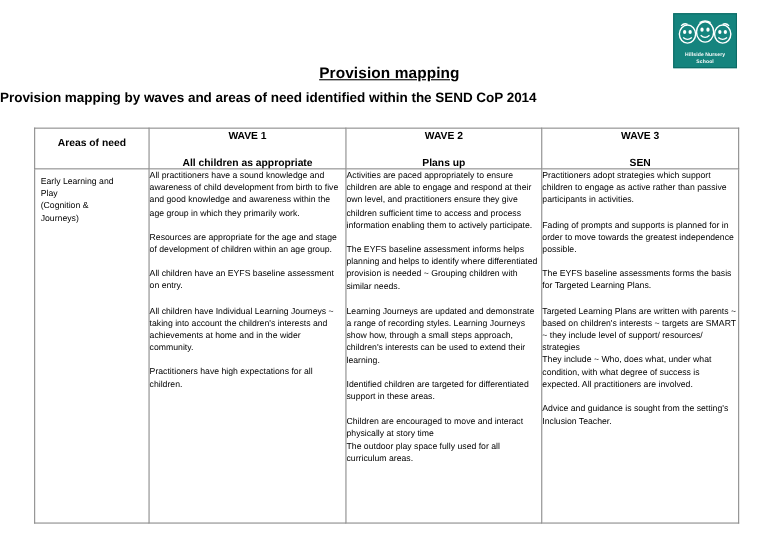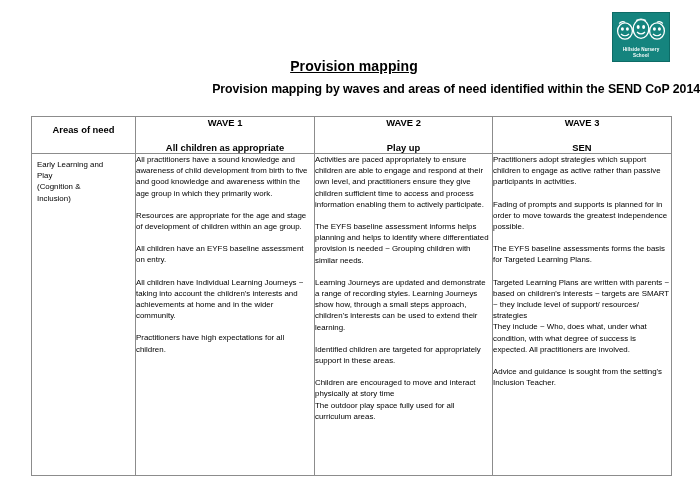--- a/index.html
+++ b/index.html
@@ -63,21 +63,21 @@
     font-size: 14px;
     font-weight: bold;
     text-decoration: underline;
     letter-spacing: 0.1px;
   }
   .doc-subtitle {
     position: absolute;
     top: 82px;
     left: 0;
     width: 700px;
-    text-align: right;
+    text-align: left;
     font-size: 12.3px;
     font-weight: bold;
     letter-spacing: -0.05px;
   }
 
   
   .table-wrap {
     position: absolute;
     top: 116px;
     left: 31px;
@@ -186,53 +186,53 @@
         <th class="first-head">
           <span class="hdr-l1">Areas of need</span>
           <span class="hdr-l2"></span>
         </th>
         <th>
           <span class="hdr-l1">WAVE 1</span>
           <span class="hdr-l2">All children as appropriate</span>
         </th>
         <th>
           <span class="hdr-l1">WAVE 2</span>
-          <span class="hdr-l2">Play up</span>
+          <span class="hdr-l2">Plans up</span>
         </th>
         <th>
           <span class="hdr-l1">WAVE 3</span>
           <span class="hdr-l2">SEN</span>
         </th>
       </tr>
     </thead>
     <tbody>
       <tr>
         <td class="area">
           <div>
               <span class="nowrap-line">Early Learning and</span>
               <span class="nowrap-line">Play</span>
               <span class="nowrap-line">(Cognition &amp;</span>
-              <span class="nowrap-line">Inclusion)</span>
+              <span class="nowrap-line">Journeys)</span>
             </div>
         </td>
         <td>
           <div>
               <div class="para">All practitioners have a sound knowledge and awareness of child development from birth to five and good knowledge and awareness within the age group in which they primarily work.</div>
               <div class="para">Resources are appropriate for the age and stage of development of children within an age group.</div>
               <div class="para">All children have an EYFS baseline assessment on entry.</div>
               <div class="para">All children have Individual Learning Journeys ~ taking into account the children's interests and achievements at home and in the wider community.</div>
               <div class="para">Practitioners have high expectations for all children.</div>
             </div>
         </td>
         <td>
           <div>
               <div class="para">Activities are paced appropriately to ensure children are able to engage and respond at their own level, and practitioners ensure they give children sufficient time to access and process information enabling them to actively participate.</div>
               <div class="para">The EYFS baseline assessment informs helps planning and helps to identify where differentiated provision is needed ~ Grouping children with similar needs.</div>
               <div class="para">Learning Journeys are updated and demonstrate a range of recording styles. Learning Journeys show how, through a small steps approach, children's interests can be used to extend their learning.</div>
-              <div class="para">Identified children are targeted for appropriately support in these areas.</div>
+              <div class="para">Identified children are targeted for differentiated support in these areas.</div>
               <div class="para">Children are encouraged to move and interact physically at story time<br>The outdoor play space fully used for all curriculum areas.</div>
             </div>
         </td>
         <td>
           <div>
               <div class="para">Practitioners adopt strategies which support children to engage as active rather than passive participants in activities.</div>
               <div class="para">Fading of prompts and supports is planned for in order to move towards the greatest independence possible.</div>
               <div class="para">The EYFS baseline assessments forms the basis for Targeted Learning Plans.</div>
               <div class="para">Targeted Learning Plans are written with parents ~ based on children's interests ~ targets are SMART ~ they include level of support/ resources/ strategies<br>They include ~ Who, does what, under what condition, with what degree of success is expected. All practitioners are involved.</div>
               <div class="para">Advice and guidance is sought from the setting's Inclusion Teacher.</div>

